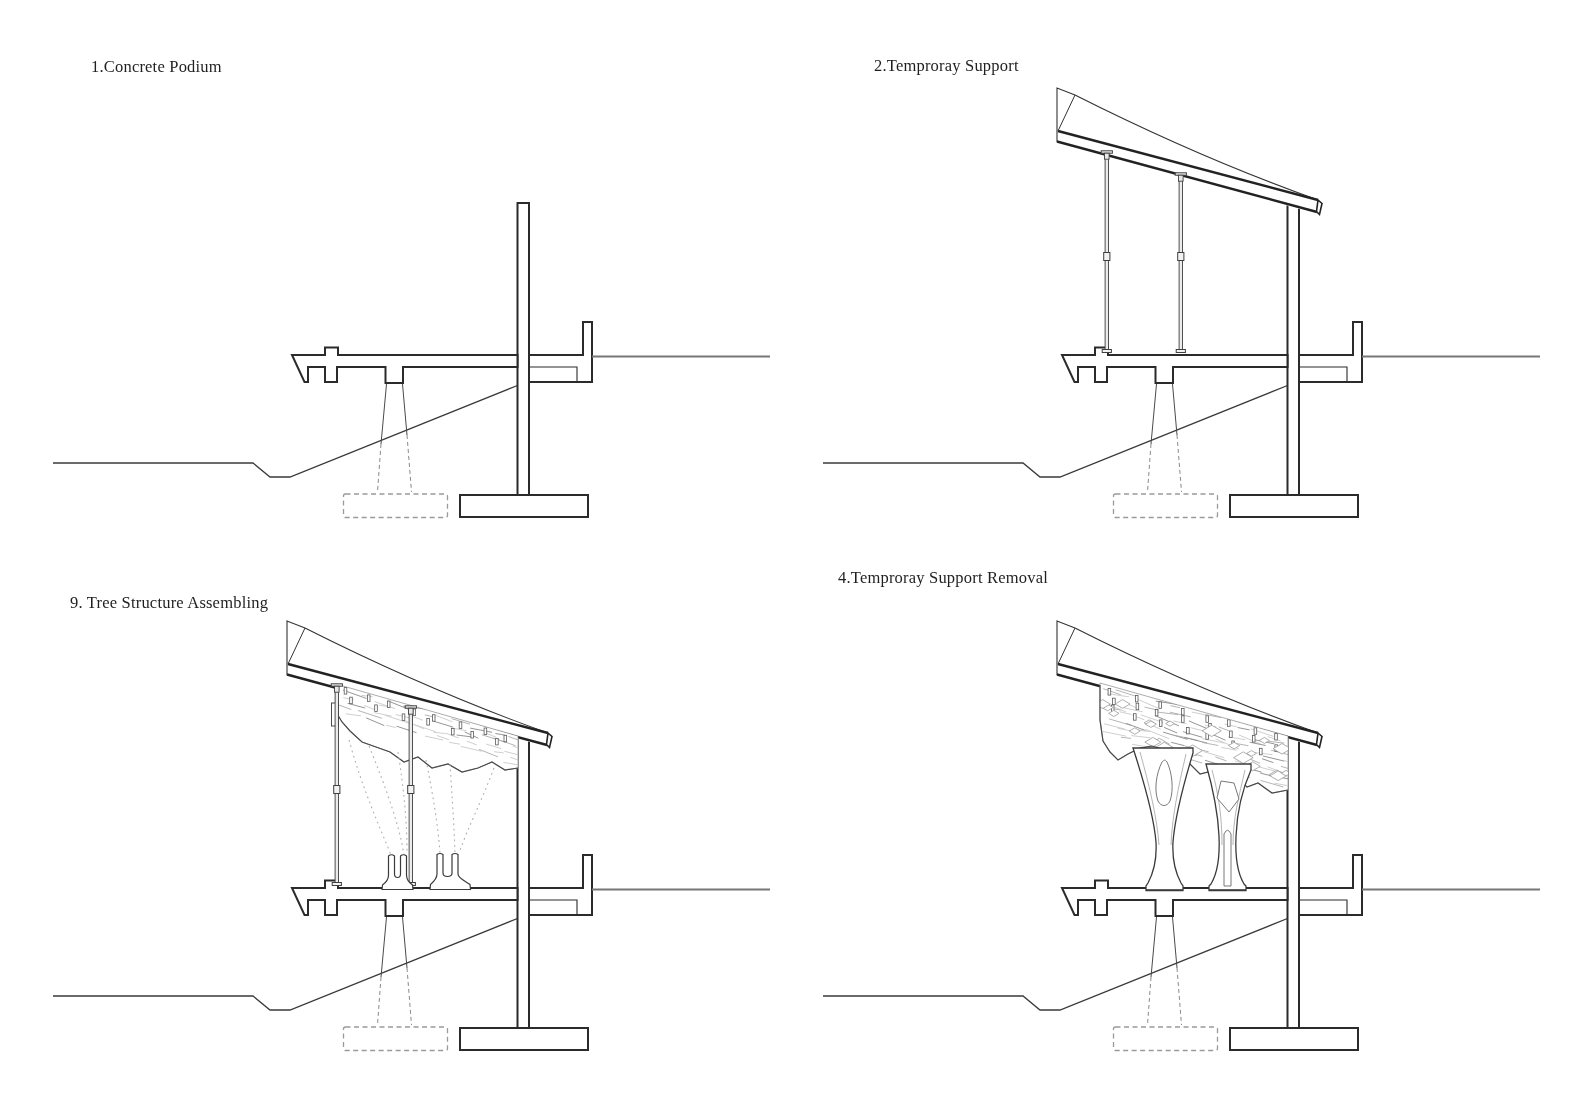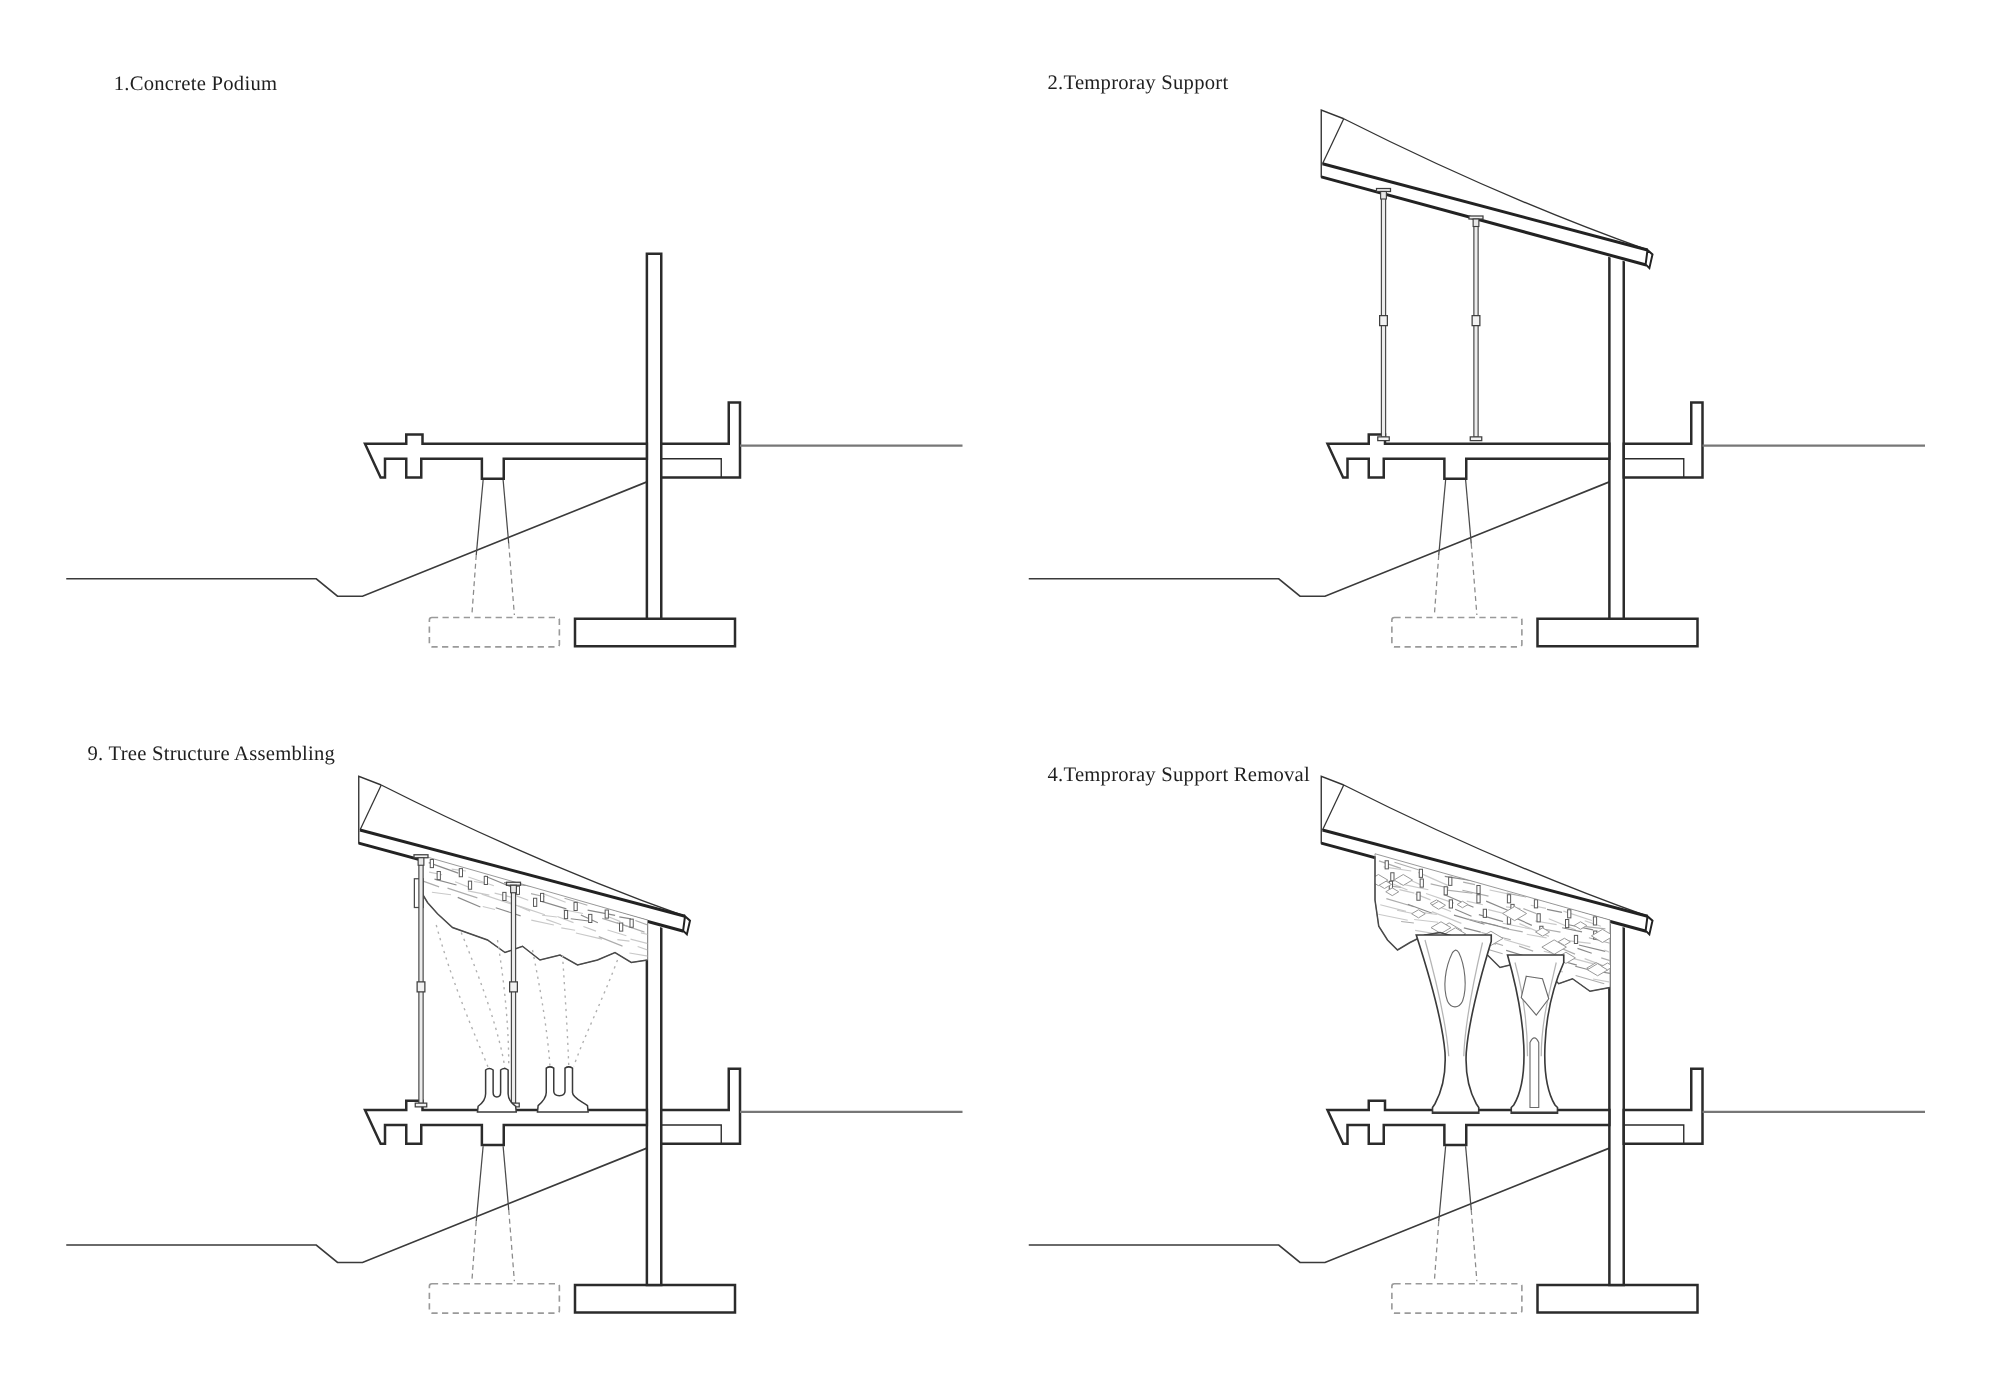--- a/index.html
+++ b/index.html
@@ -1,22 +1,22 @@
 <!DOCTYPE html>
 <html><head>
 <meta charset="utf-8">
 <style>
   html,body{margin:0;padding:0;background:#ffffff;}
   .canvas{position:relative;width:1593px;height:1100px;background:#ffffff;overflow:hidden;
           font-family:"Liberation Serif", serif;}
   .panel-title{position:absolute;font-size:16.5px;letter-spacing:.2px;color:#1f1f1f;white-space:nowrap;}
   #t1{left:70px;top:57px;margin-left:21px;}
-  #t2{left:838px;top:56px;text-align:center;}
+  #t2{left:874px;top:56px;text-align:center;}
   #t3{left:70px;top:593px;}
-  #t4{left:838px;top:610px;}
+  #t4{left:838px;top:568px;}
   svg{position:absolute;left:0;top:0;}
 </style>
 </head>
 <body>
 
 <div class="canvas">
 
   <div class="panel-title" id="t1">1.Concrete Podium</div>
   <div class="panel-title" id="t2">2.Temproray Support</div>
   <div class="panel-title" id="t3">9. Tree Structure Assembling</div>

